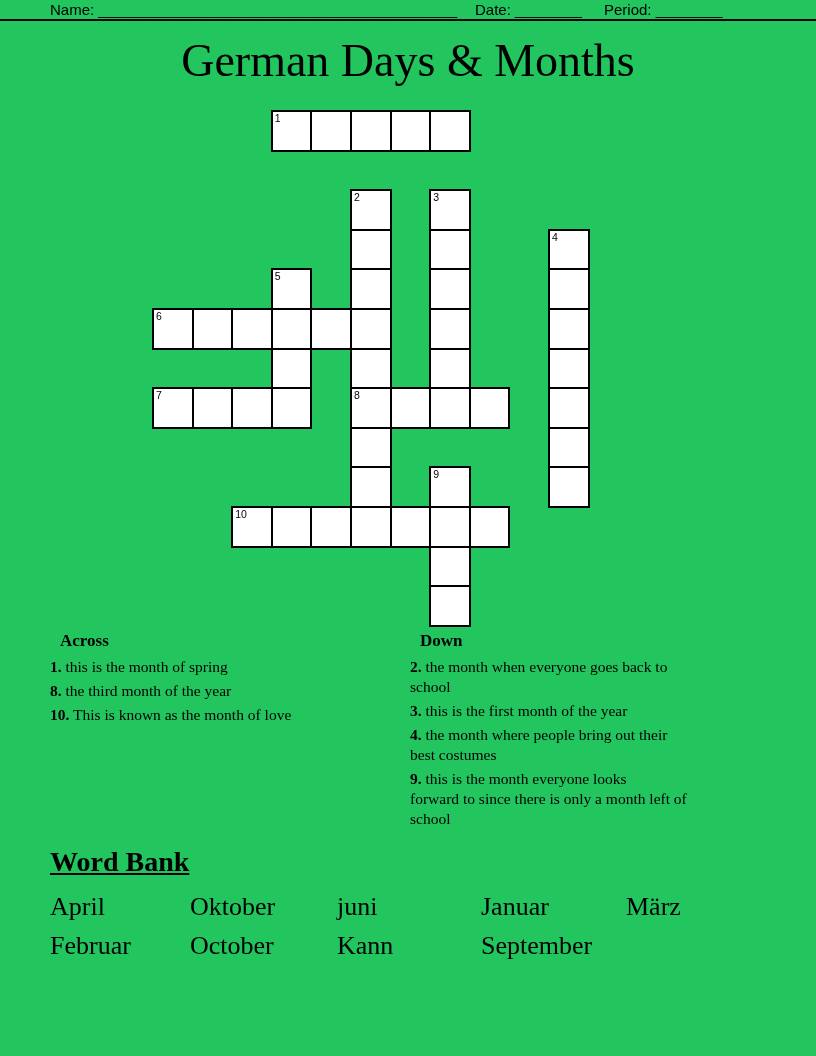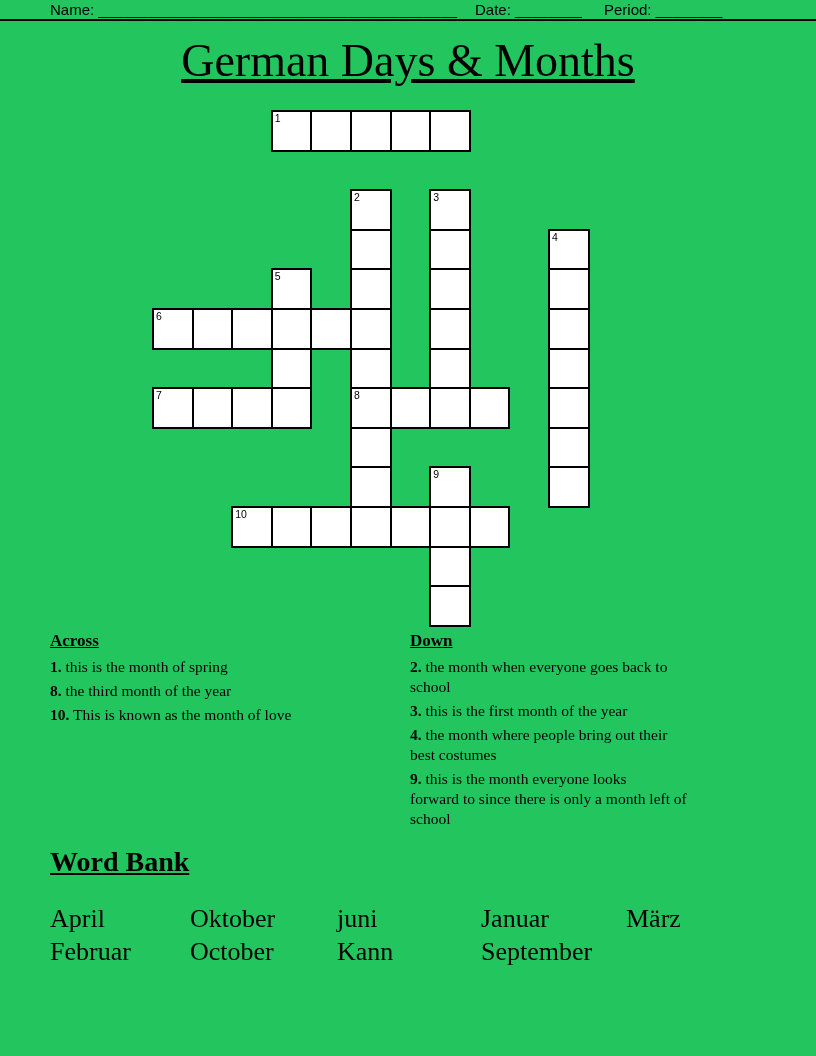--- a/index.html
+++ b/index.html
@@ -16,57 +16,57 @@
     font:15px "Liberation Sans", sans-serif;
     white-space:nowrap;color:#000;
   }
   .divider{
     position:absolute;left:0;top:19px;width:816px;height:2px;background:#000;
   }
   
   .title{
     position:absolute;left:0;top:34px;width:816px;
     margin:0;text-align:center;
-    font:400 46px "Liberation Serif", serif;color:#000;text-decoration:underline;
+    font:400 46px "Liberation Serif", serif;color:#000;
   }
   
   .grid{position:absolute;left:152px;top:110px;width:0;height:0;}
   .cell{
     position:absolute;box-sizing:border-box;
     border:2px solid #000;background:#fff;
   }
   .cellnum{
     position:absolute;top:0;left:2px;
     font:10.5px "Liberation Sans", sans-serif;color:#000;
   }
   
   .clue-col{position:absolute;top:630px;}
   .clue-col h2{
-    margin:0 0 6px 0;
+    margin:0 0 6px 10px;
     font:bold 17px "Liberation Serif", serif;
-    text-decoration:underline;line-height:21px;
+    line-height:21px;
   }
   .clue{
     margin:0 0 4px 0;
     font-size:15.5px;line-height:20px;
   }
   .clue b{font-weight:bold;}
   .clue-text{white-space:pre-line;}
   
   .wordbank{position:absolute;left:50px;top:845px;width:720px;}
   .wordbank h2{
     margin:0;
     font:bold 28px "Liberation Serif", serif;
     text-decoration:underline;line-height:34px;
   }
   .wb-grid{
     display:grid;
     grid-template-columns:140px 147px 144px 145px auto;
-    row-gap:0;
-    margin-top:23px;
+    row-gap:6px;
+    margin-top:11px;
     font-size:26px;line-height:33px;
   }
 </style>
 </head>
 <body>
 
 <div class="page">
 
   <div>
     <span class="hfield" style="left:50px"><span>Name:</span> <span>___________________________________________</span></span>

